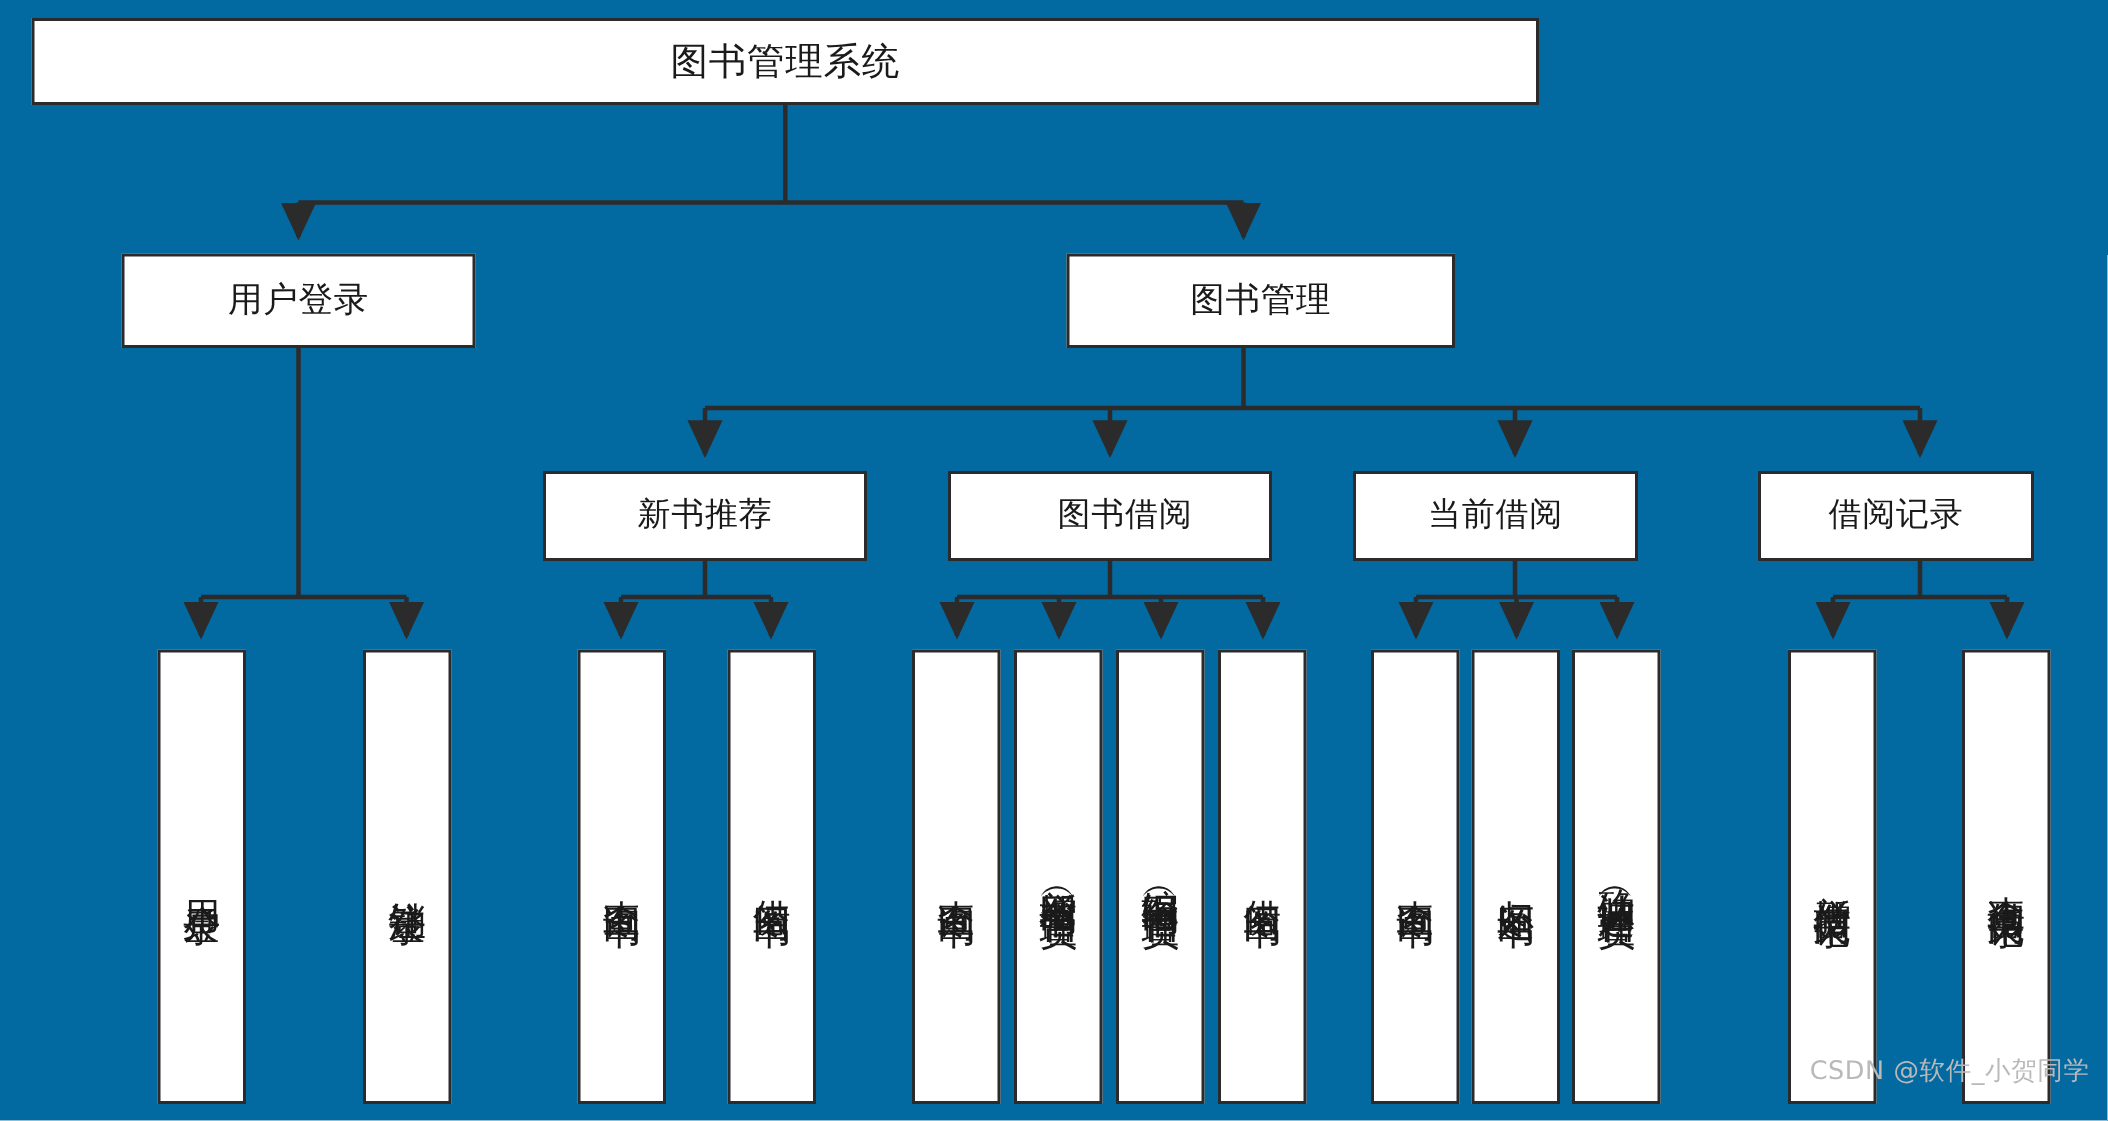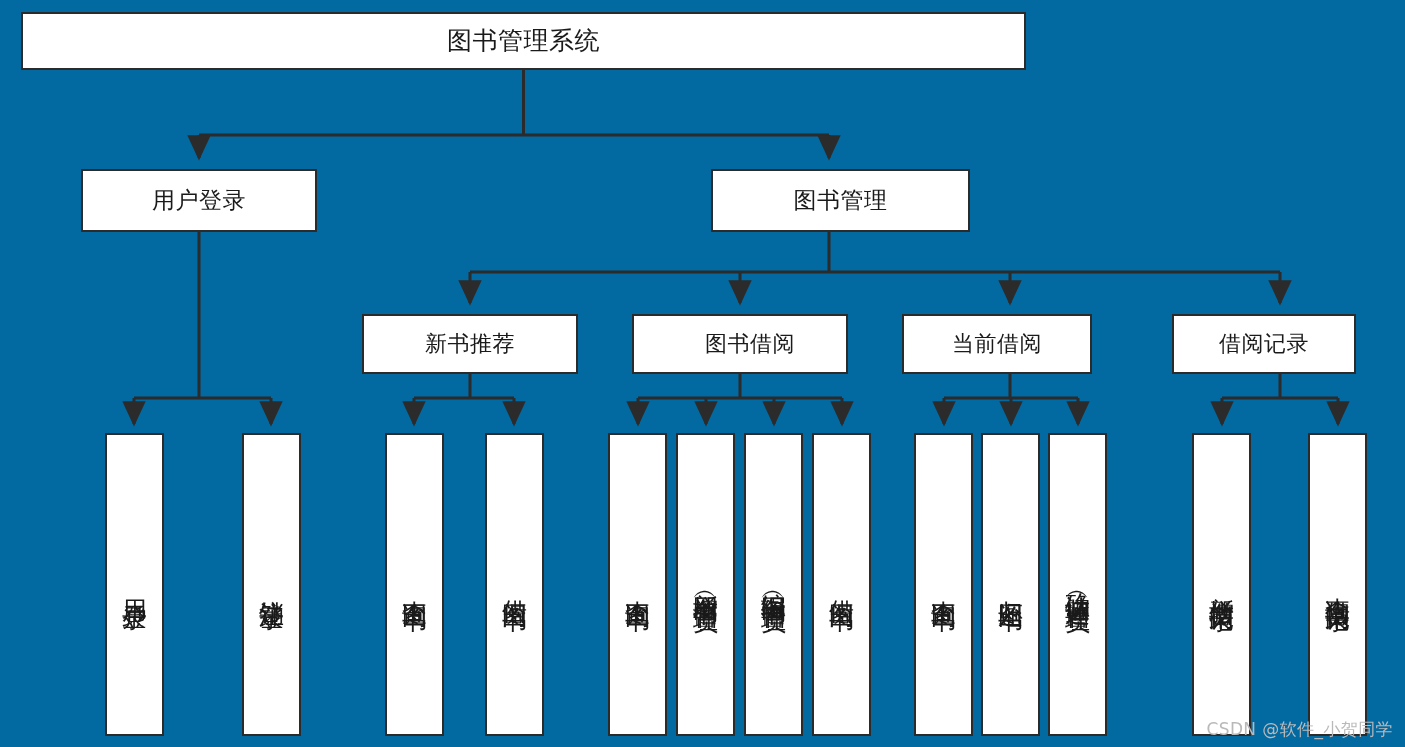--- a/index.html
+++ b/index.html
@@ -60,21 +60,21 @@
     writing-mode: vertical-rl;
     text-orientation: upright;
     font-size: 25px;
     line-height: 1.08;
     letter-spacing: 2.5px;
     white-space: nowrap;
   }
   #watermark {
     position: absolute;
     right: 12px;
-    bottom: 6px;
+    bottom: 22px;
     font-size: 17px;
     color: #b9b9b9;
     letter-spacing: 0.4px;
     z-index: 5;
     user-select: none;
   }
 </style>
 </head>
 <body>
 

